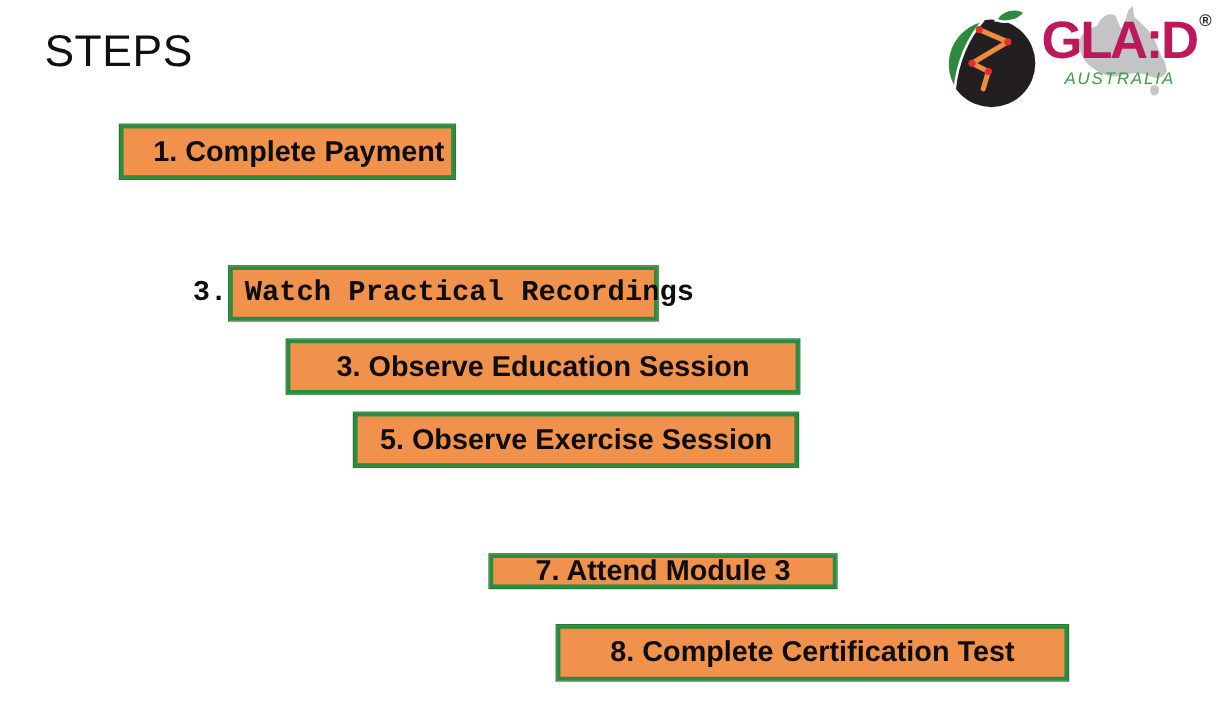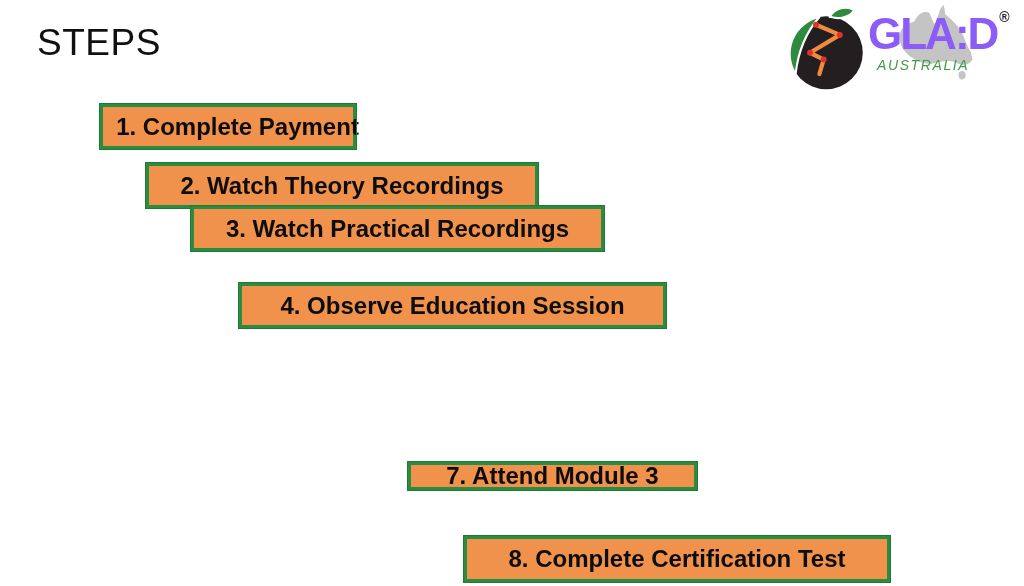--- a/index.html
+++ b/index.html
@@ -35,28 +35,28 @@
     border: 3px solid #2B8C3F;
     outline: 1px solid #1f7a33;
     display: flex;
     align-items: center;
     justify-content: center;
     font-size: 24px;
     font-weight: 700;
     color: #0d0d0d;
     white-space: nowrap;
   }
-  .s1 { left: 100px; top: 104px; width: 256px; padding-left: 19px; }
+  .s1 { left: 100px; top: 104px; width: 279px; padding-left: 19px; }
   .s2 { left: 146px; top: 163px; width: 392px; }
-  .s3 { left: 191px; top: 206px; width: 413px; }
+  .s3 { left: 191px; top: 222px; width: 357px; font-family: Liberation Mono, monospace; }
   .s4 { left: 239px; top: 283px; width: 427px; }
   .s5 { left: 295px; top: 344px; width: 370px; }
   .s6 { left: 353px; top: 402px; width: 513px; height: 46px; }
   .s7 { left: 408px; top: 462px; width: 289px; height: 28px; }
-  .s8 { left: 464px; top: 521px; width: 426px; height: 46px; margin-top: 15px; }
+  .s8 { left: 464px; top: 521px; width: 426px; height: 46px; }
   
   .logo-map {
     position: absolute;
     left: 866px;
     top: 2px;
     width: 150px;
     height: 90px;
   }
   .logo-circle {
     position: absolute;
@@ -72,37 +72,37 @@
     line-height: 1;
   }
   .brand-row {
     display: flex;
     align-items: flex-start;
   }
   .brand {
     font-size: 44px;
     font-weight: 800;
     letter-spacing: -2px;
-    color: #8b5cf6;
+    color: #be185d;
   }
   .registered {
     font-size: 14px;
     font-weight: 700;
     color: #262123;
     margin-left: 2px;
     margin-top: -2px;
   }
   .region {
     font-size: 14px;
     font-style: italic;
     font-weight: 500;
     letter-spacing: 1.6px;
     color: #3F9C47;
     margin-top: 2px;
-    margin-left: 9px;
+    margin-left: 19px;
   }
 </style>
 </head>
 <body>
 
 <div class="slide">
 
   <div class="title">STEPS</div>
 
   <svg class="logo-map" viewBox="0 0 120 100" aria-hidden="true">
@@ -125,28 +125,28 @@
     <div class="brand-row">
       <span class="brand">GLA:D</span>
       <span class="registered">®</span>
     </div>
     <div class="region">AUSTRALIA</div>
   </div>
 
   <div class="step s1">
     <span>1. Complete Payment</span>
   </div>
-  <div class="step s2">
-    <span>2. Watch Theory Recordings</span>
-  </div>
   <div class="step s3">
     <span>3. Watch Practical Recordings</span>
   </div>
   <div class="step s4">
-    <span>4. Observe Education Session</span>
+    <span>3. Observe Education Session</span>
+  </div>
+  <div class="step s5">
+    <span>5. Observe Exercise Session</span>
   </div>
   <div class="step s7">
     <span>7. Attend Module 3</span>
   </div>
   <div class="step s8">
     <span>8. Complete Certification Test</span>
   </div>
 
 </div>
 

